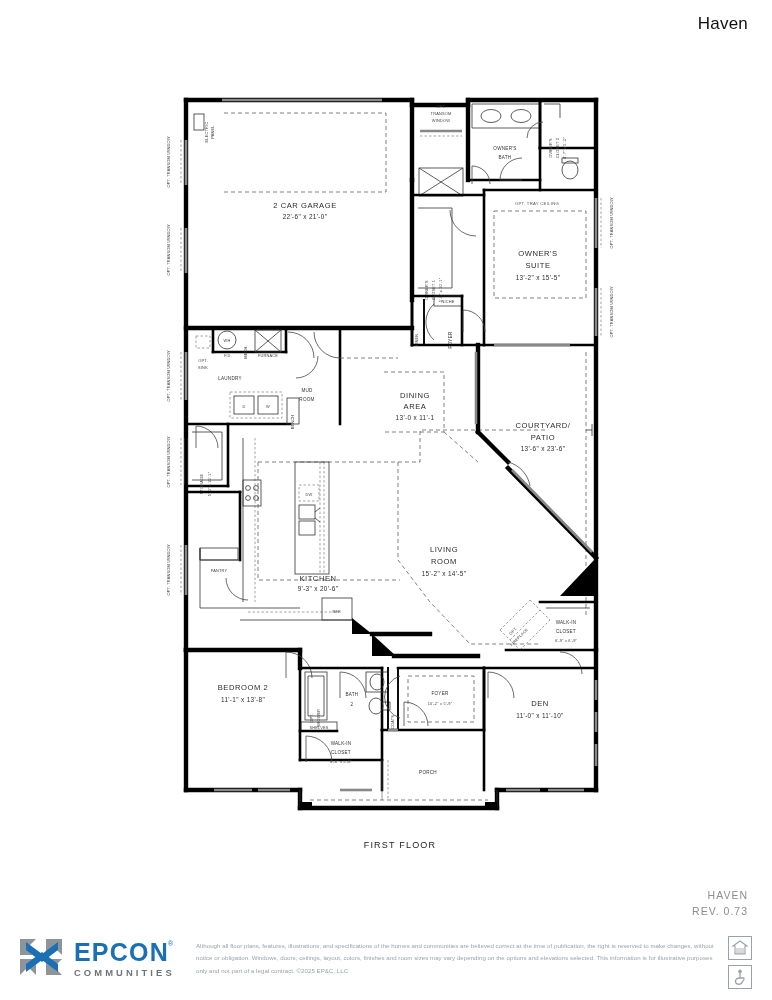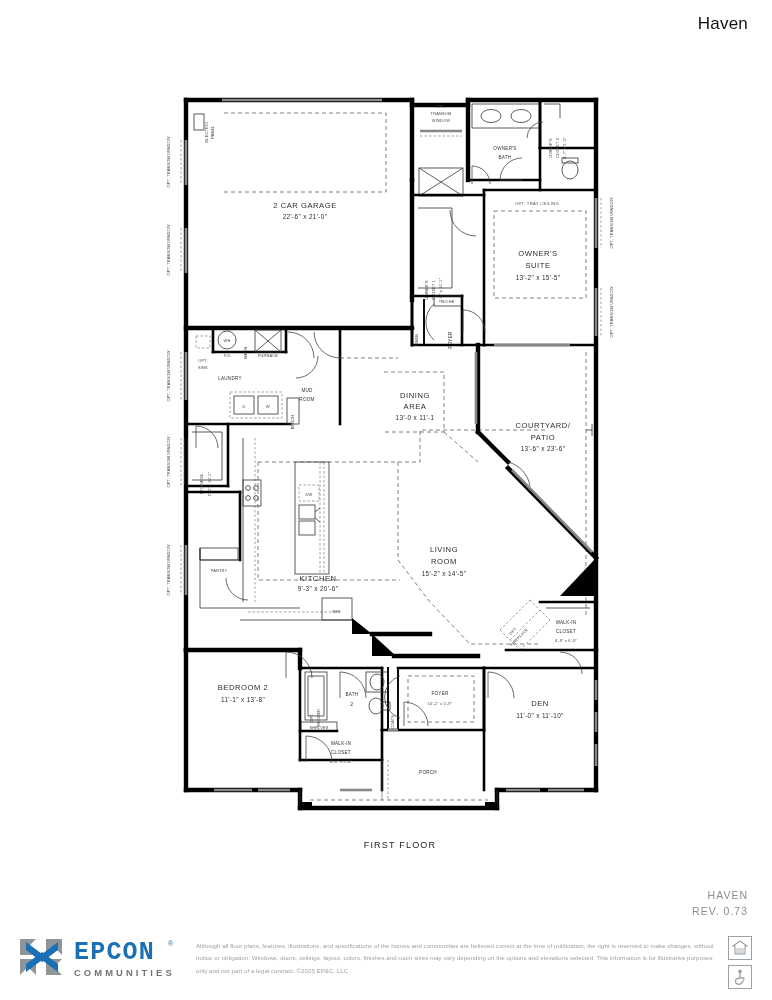--- a/index.html
+++ b/index.html
@@ -28,21 +28,21 @@
   .dash      {stroke:#555;stroke-width:.75;fill:none;stroke-dasharray:4 3;}
   .dash-s    {stroke:#666;stroke-width:.6;fill:none;stroke-dasharray:2.5 2;}
   .win       {stroke:#888;stroke-width:2.6;fill:none;}
   .swing     {stroke:#444;stroke-width:.8;fill:none;}
   .solidblk  {fill:#000;}
 
   
   #rev-block{position:absolute;right:24px;top:888px;text-align:right;color:#8d8d8d;font-size:10.5px;line-height:1.5;letter-spacing:1px;}
   #footer{position:absolute;left:0;top:928px;width:772px;height:72px;}
   #logo{position:absolute;left:16px;top:6px;width:168px;height:56px;}
-  #logo-word{position:absolute;left:58px;top:4px;color:#1a6fb5;font-size:25px;font-weight:bold;letter-spacing:1.2px;font-family:Liberation Mono, monospace;text-align:center;}
+  #logo-word{position:absolute;left:58px;top:4px;color:#1a6fb5;font-size:25px;font-weight:bold;letter-spacing:1.2px;font-family:Liberation Sans, sans-serif;text-align:center;}
   #logo-reg{position:absolute;left:152px;top:6px;color:#1a6fb5;font-size:7px;}
   #logo-sub{position:absolute;left:58px;top:33px;color:#6f7477;font-size:9.4px;font-weight:bold;letter-spacing:3.1px;font-family:"Liberation Sans",sans-serif;}
   #disclaimer{position:absolute;left:196px;top:12px;width:520px;color:#9aa2a8;font-size:6.1px;line-height:2.05;letter-spacing:.05px;}
   #badges{position:absolute;right:14px;top:8px;width:30px;}
   .badge{width:22px;height:22px;border:1px solid #9aa2a8;margin-bottom:5px;position:relative;}
   .badge svg{position:absolute;left:2px;top:2px;}
 </style>
 </head>
 <body>
 

